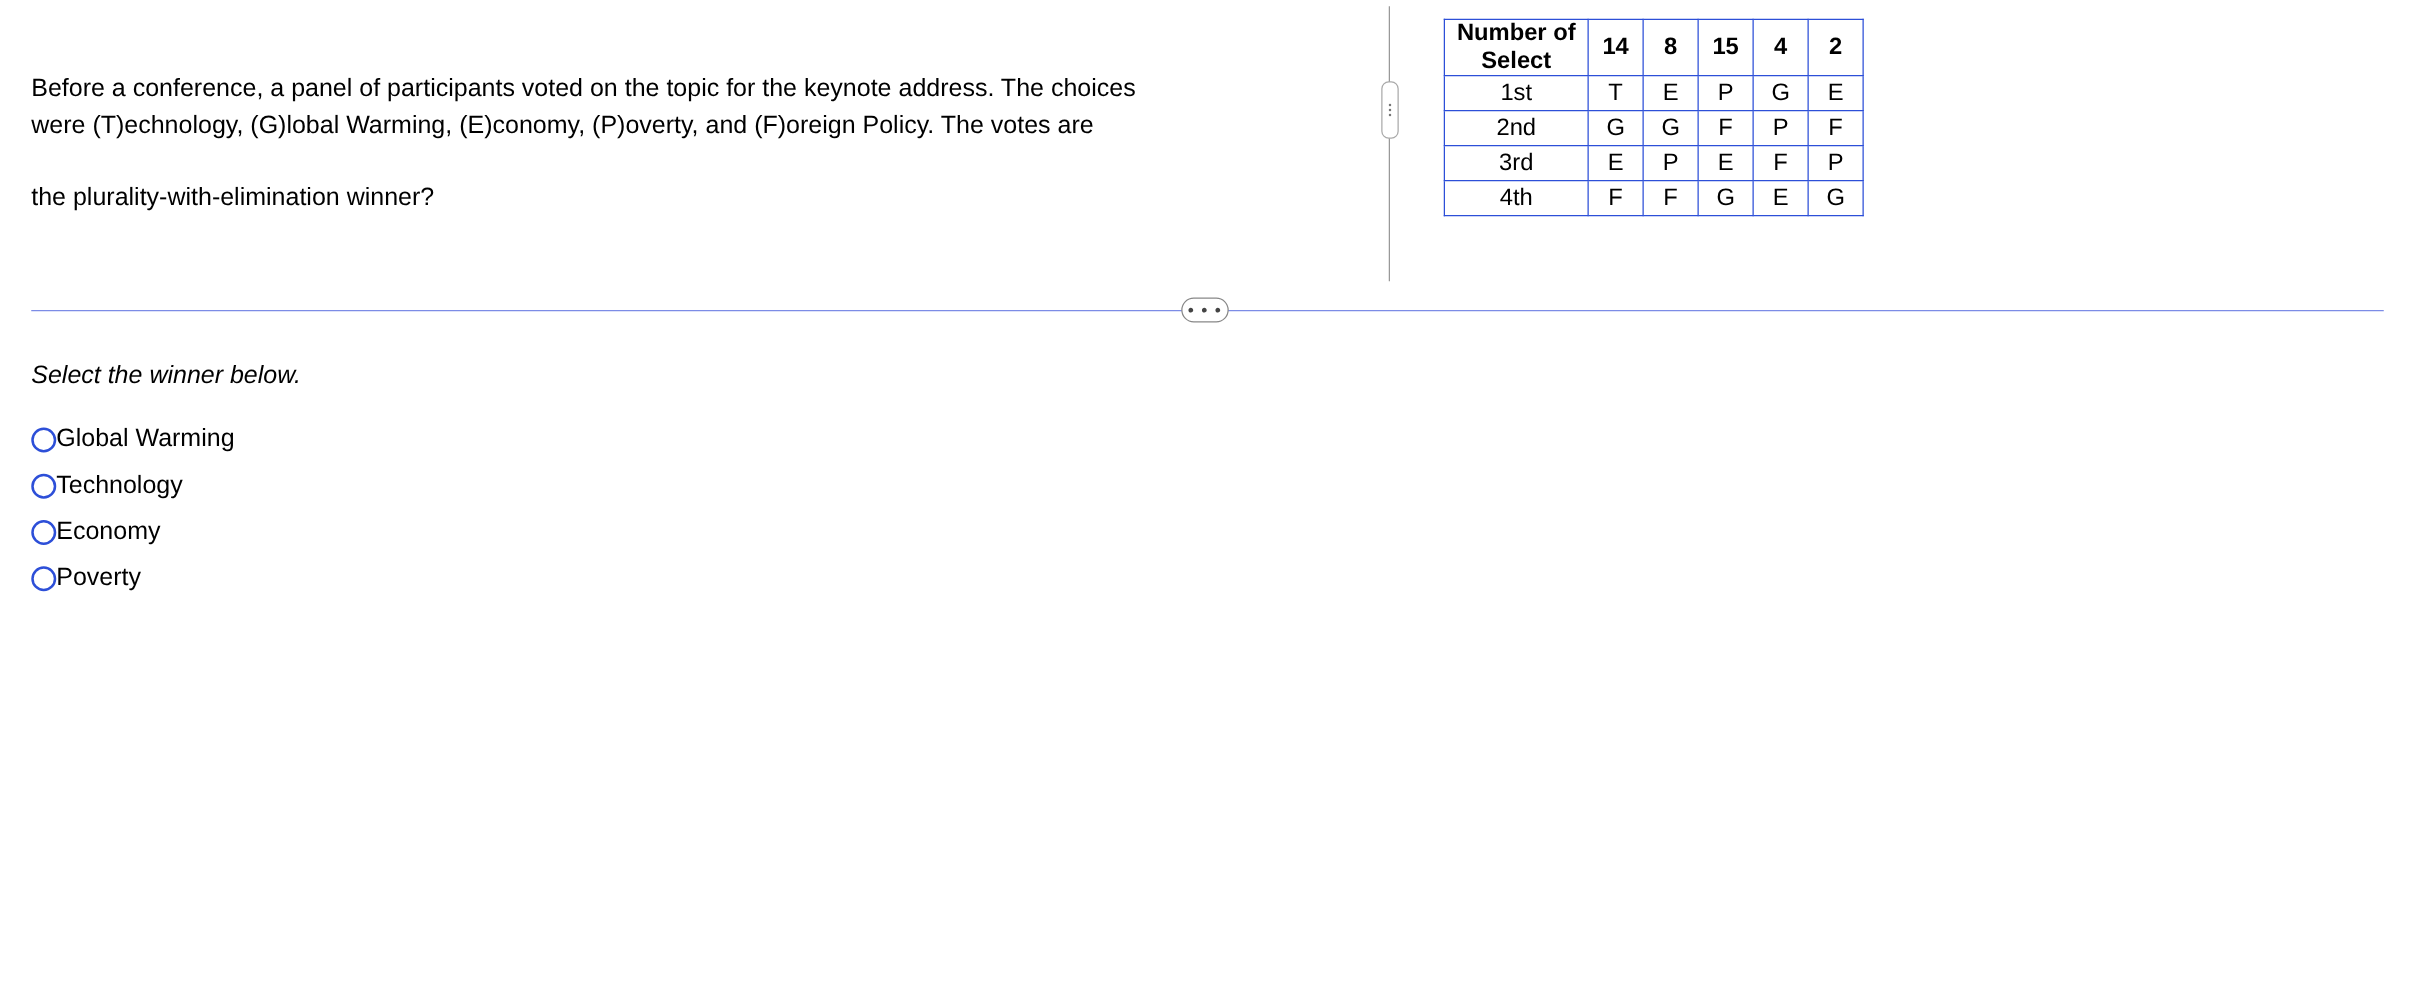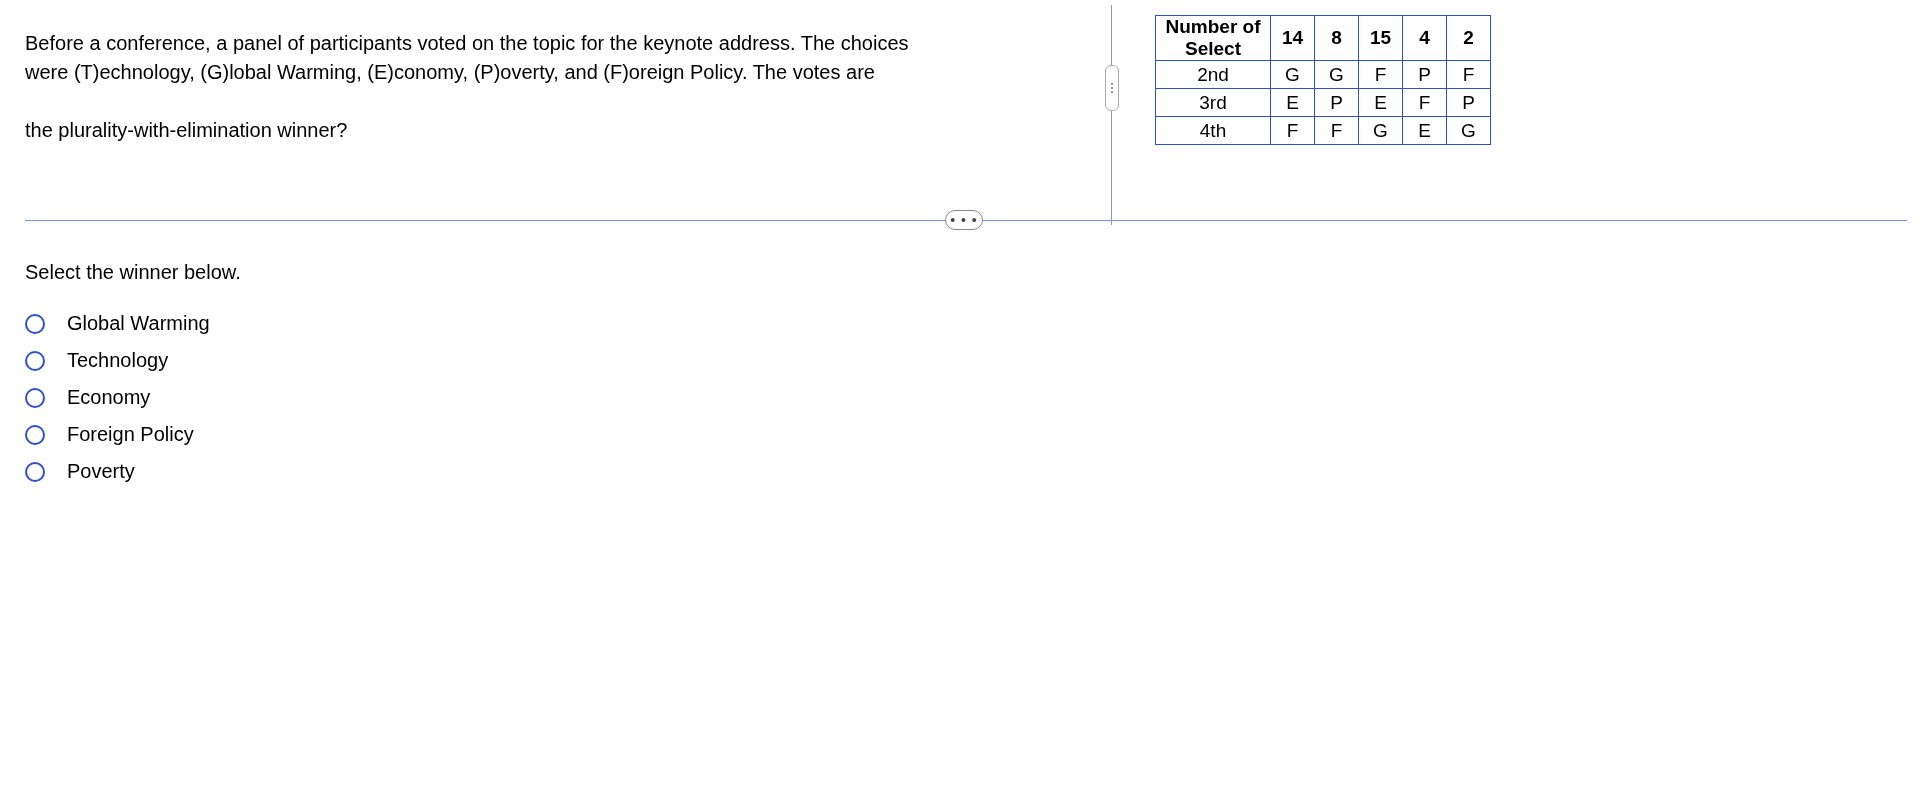--- a/index.html
+++ b/index.html
@@ -100,30 +100,30 @@
     .vert-divider {
       position: absolute;
       left: 1086px;
       top: -10px;
       width: 1px;
       height: 220px;
       background: #999;
     }
     .prompt-label {
       margin-bottom: 28px;
+      font-style: italic;
     }
     .options {
       display: flex;
       flex-direction: column;
       gap: 14px;
     }
     .option-row {
       display: flex;
       align-items: center;
-      gap: 22px;
       cursor: pointer;
     }
     .radio {
       width: 20px;
       height: 20px;
       border: 2px solid #2D4FD8;
       border-radius: 50%;
       background: #fff;
       flex-shrink: 0;
     }
@@ -154,20 +154,28 @@
       <tbody>
           <tr class="header-row">
         <th class="row-label">Number of Select</th>
         <td class="data-cell">14</td>
         <td class="data-cell">8</td>
         <td class="data-cell">15</td>
         <td class="data-cell">4</td>
         <td class="data-cell">2</td>
       </tr>
       <tr>
+        <td class="row-label">1st</td>
+        <td class="data-cell">T</td>
+        <td class="data-cell">E</td>
+        <td class="data-cell">P</td>
+        <td class="data-cell">G</td>
+        <td class="data-cell">E</td>
+      </tr>
+      <tr>
         <td class="row-label">2nd</td>
         <td class="data-cell">G</td>
         <td class="data-cell">G</td>
         <td class="data-cell">F</td>
         <td class="data-cell">P</td>
         <td class="data-cell">F</td>
       </tr>
       <tr>
         <td class="row-label">3rd</td>
         <td class="data-cell">E</td>
@@ -206,20 +214,16 @@
     <div class="option-row">
       <div class="radio"></div>
       <span class="option-text">Technology</span>
     </div>
     <div class="option-row">
       <div class="radio"></div>
       <span class="option-text">Economy</span>
     </div>
     <div class="option-row">
       <div class="radio"></div>
-      <span class="option-text">Foreign Policy</span>
-    </div>
-    <div class="option-row">
-      <div class="radio"></div>
       <span class="option-text">Poverty</span>
     </div>
   </div>
 </div>
 
 </body></html>

